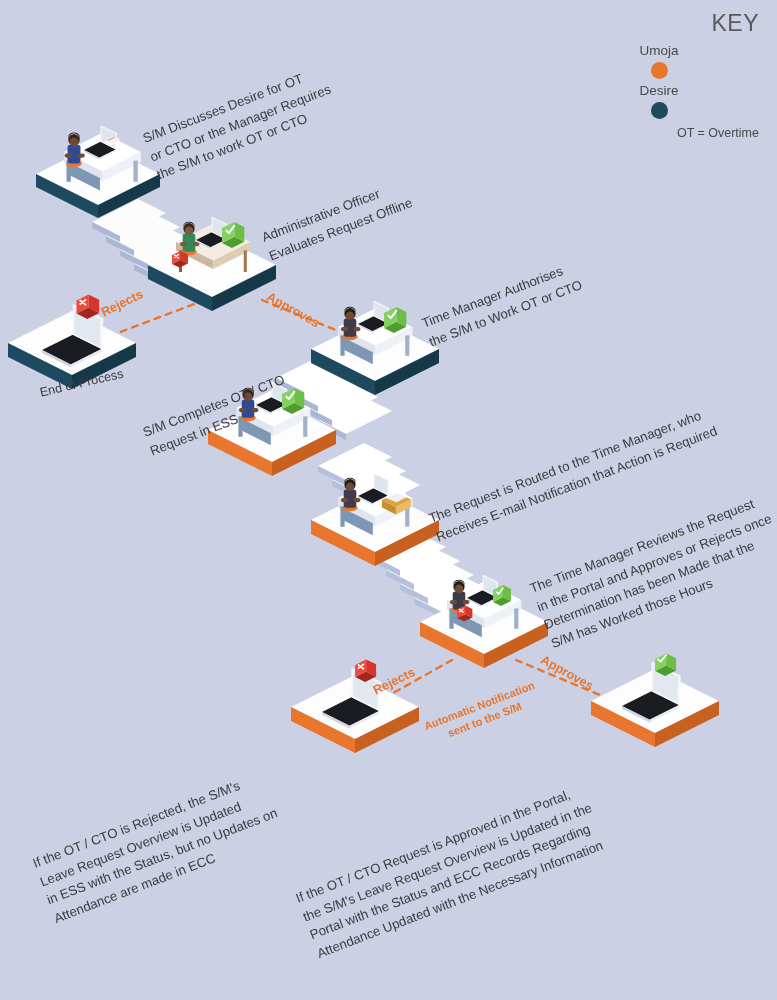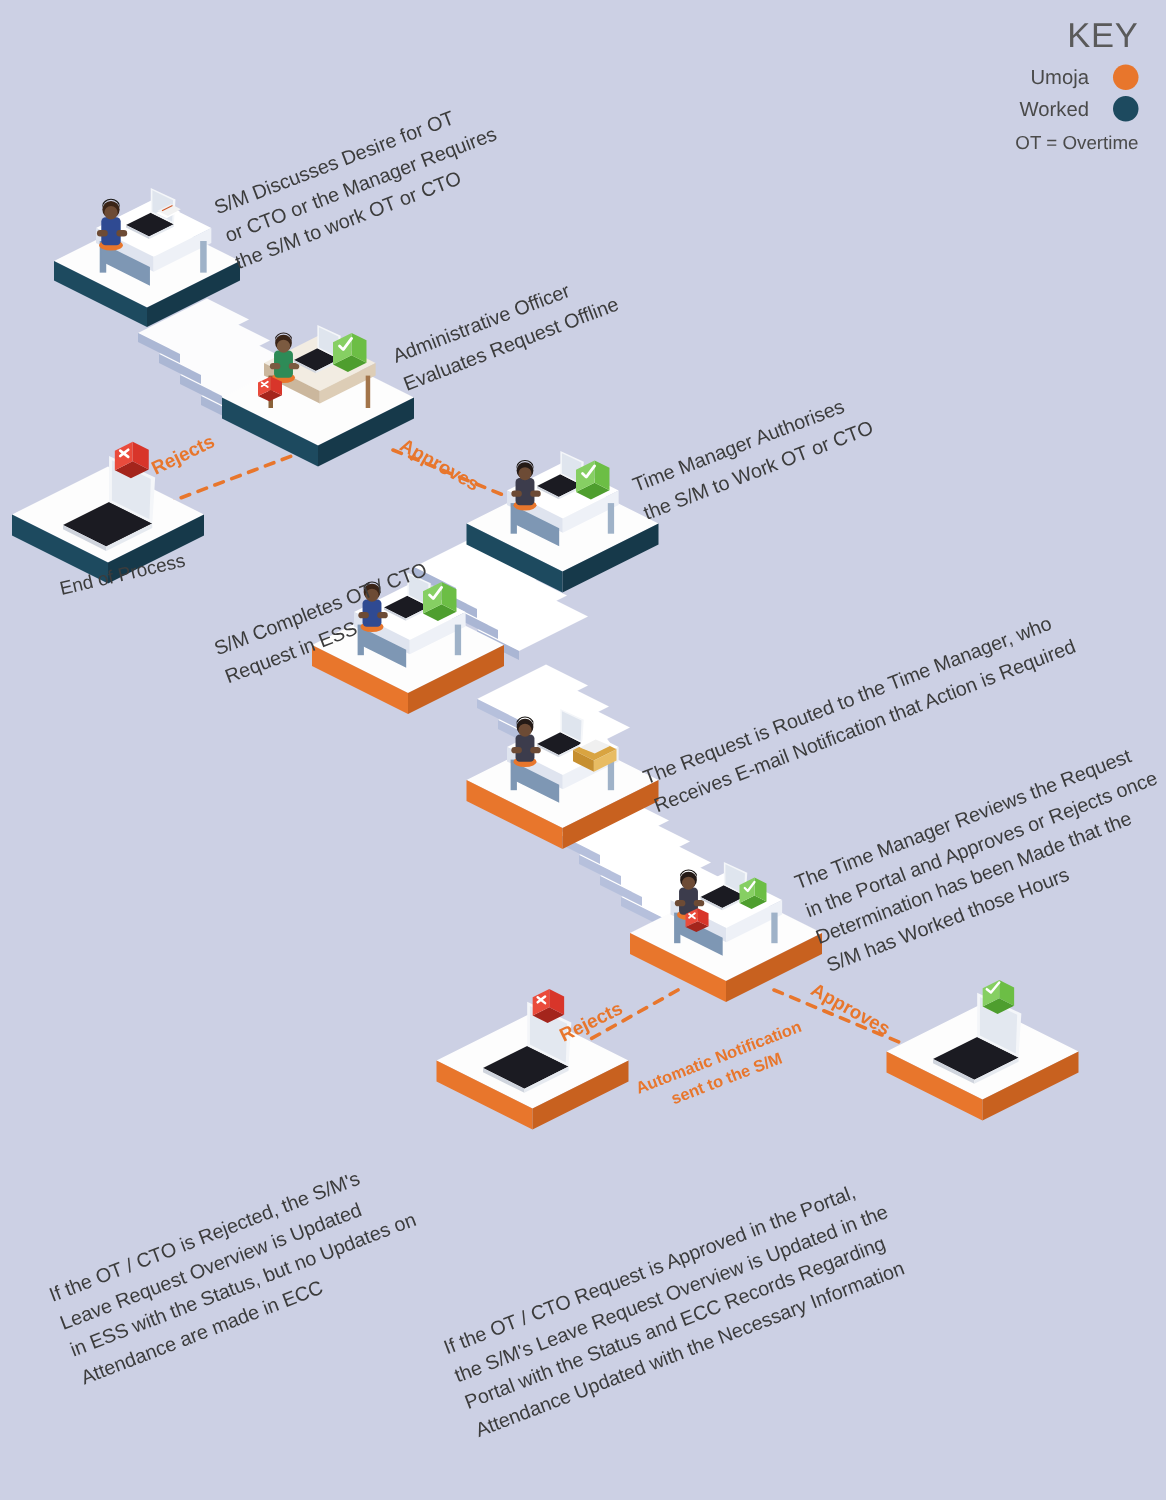--- a/index.html
+++ b/index.html
@@ -6,21 +6,21 @@
   body{
     width:777px;height:1000px;overflow:hidden;position:relative;
     background:#ccd0e4;
     font-family:"Liberation Sans","DejaVu Sans",sans-serif;
   }
   #stage{position:absolute;inset:0;width:777px;height:708px;}
 
   
   .key{position:absolute;right:18px;top:10px;width:200px;text-align:right;color:#595959;}
   .key-title{font-size:23px;letter-spacing:.5px;color:#5a5a5a;margin-bottom:6px;}
-  .key-row{display:flex;align-items:center;justify-content:flex-end;gap:16px;margin:4px 0;}
+  .key-row{display:flex;align-items:center;justify-content:flex-end;gap:4px;margin:4px 0;flex-direction:column;}
   .key-dot{width:17px;height:17px;border-radius:50%;display:inline-block;}
   .key-label{font-size:13.5px;color:#4a4a4a;}
   .key-defs{margin-top:5px;font-size:12.5px;line-height:1.45;color:#4a4a4a;}
 
   
   .tblock{position:absolute;color:#3c3c3c;font-size:13.2px;line-height:1.48;
           white-space:nowrap;transform-origin:left top;}
   .tblock div{display:block;}
   .orange{color:#e8762c;font-size:12.6px;font-weight:600;}
   .orange.small{font-size:11px;line-height:1.35;text-align:center;}
@@ -32,21 +32,21 @@
 
 <div id="stage">
 
   <div class="key">
     <div class="key-title">KEY</div>
     <div class="key-row">
       <span class="key-label">Umoja</span>
       <span class="key-dot" style="background:#e8762c"></span>
     </div>
     <div class="key-row">
-      <span class="key-label">Worked</span>
+      <span class="key-label">Desire</span>
       <span class="key-dot" style="background:#1d4a5f"></span>
     </div>
     <div class="key-defs">
       <div>OT = Overtime</div>
     </div>
   </div>
 
   <svg class="svgbox" style="left:0;top:0" width="777" height="1000" viewBox="0 0 777 1000">
     <defs>
       <g id="person-blue">

